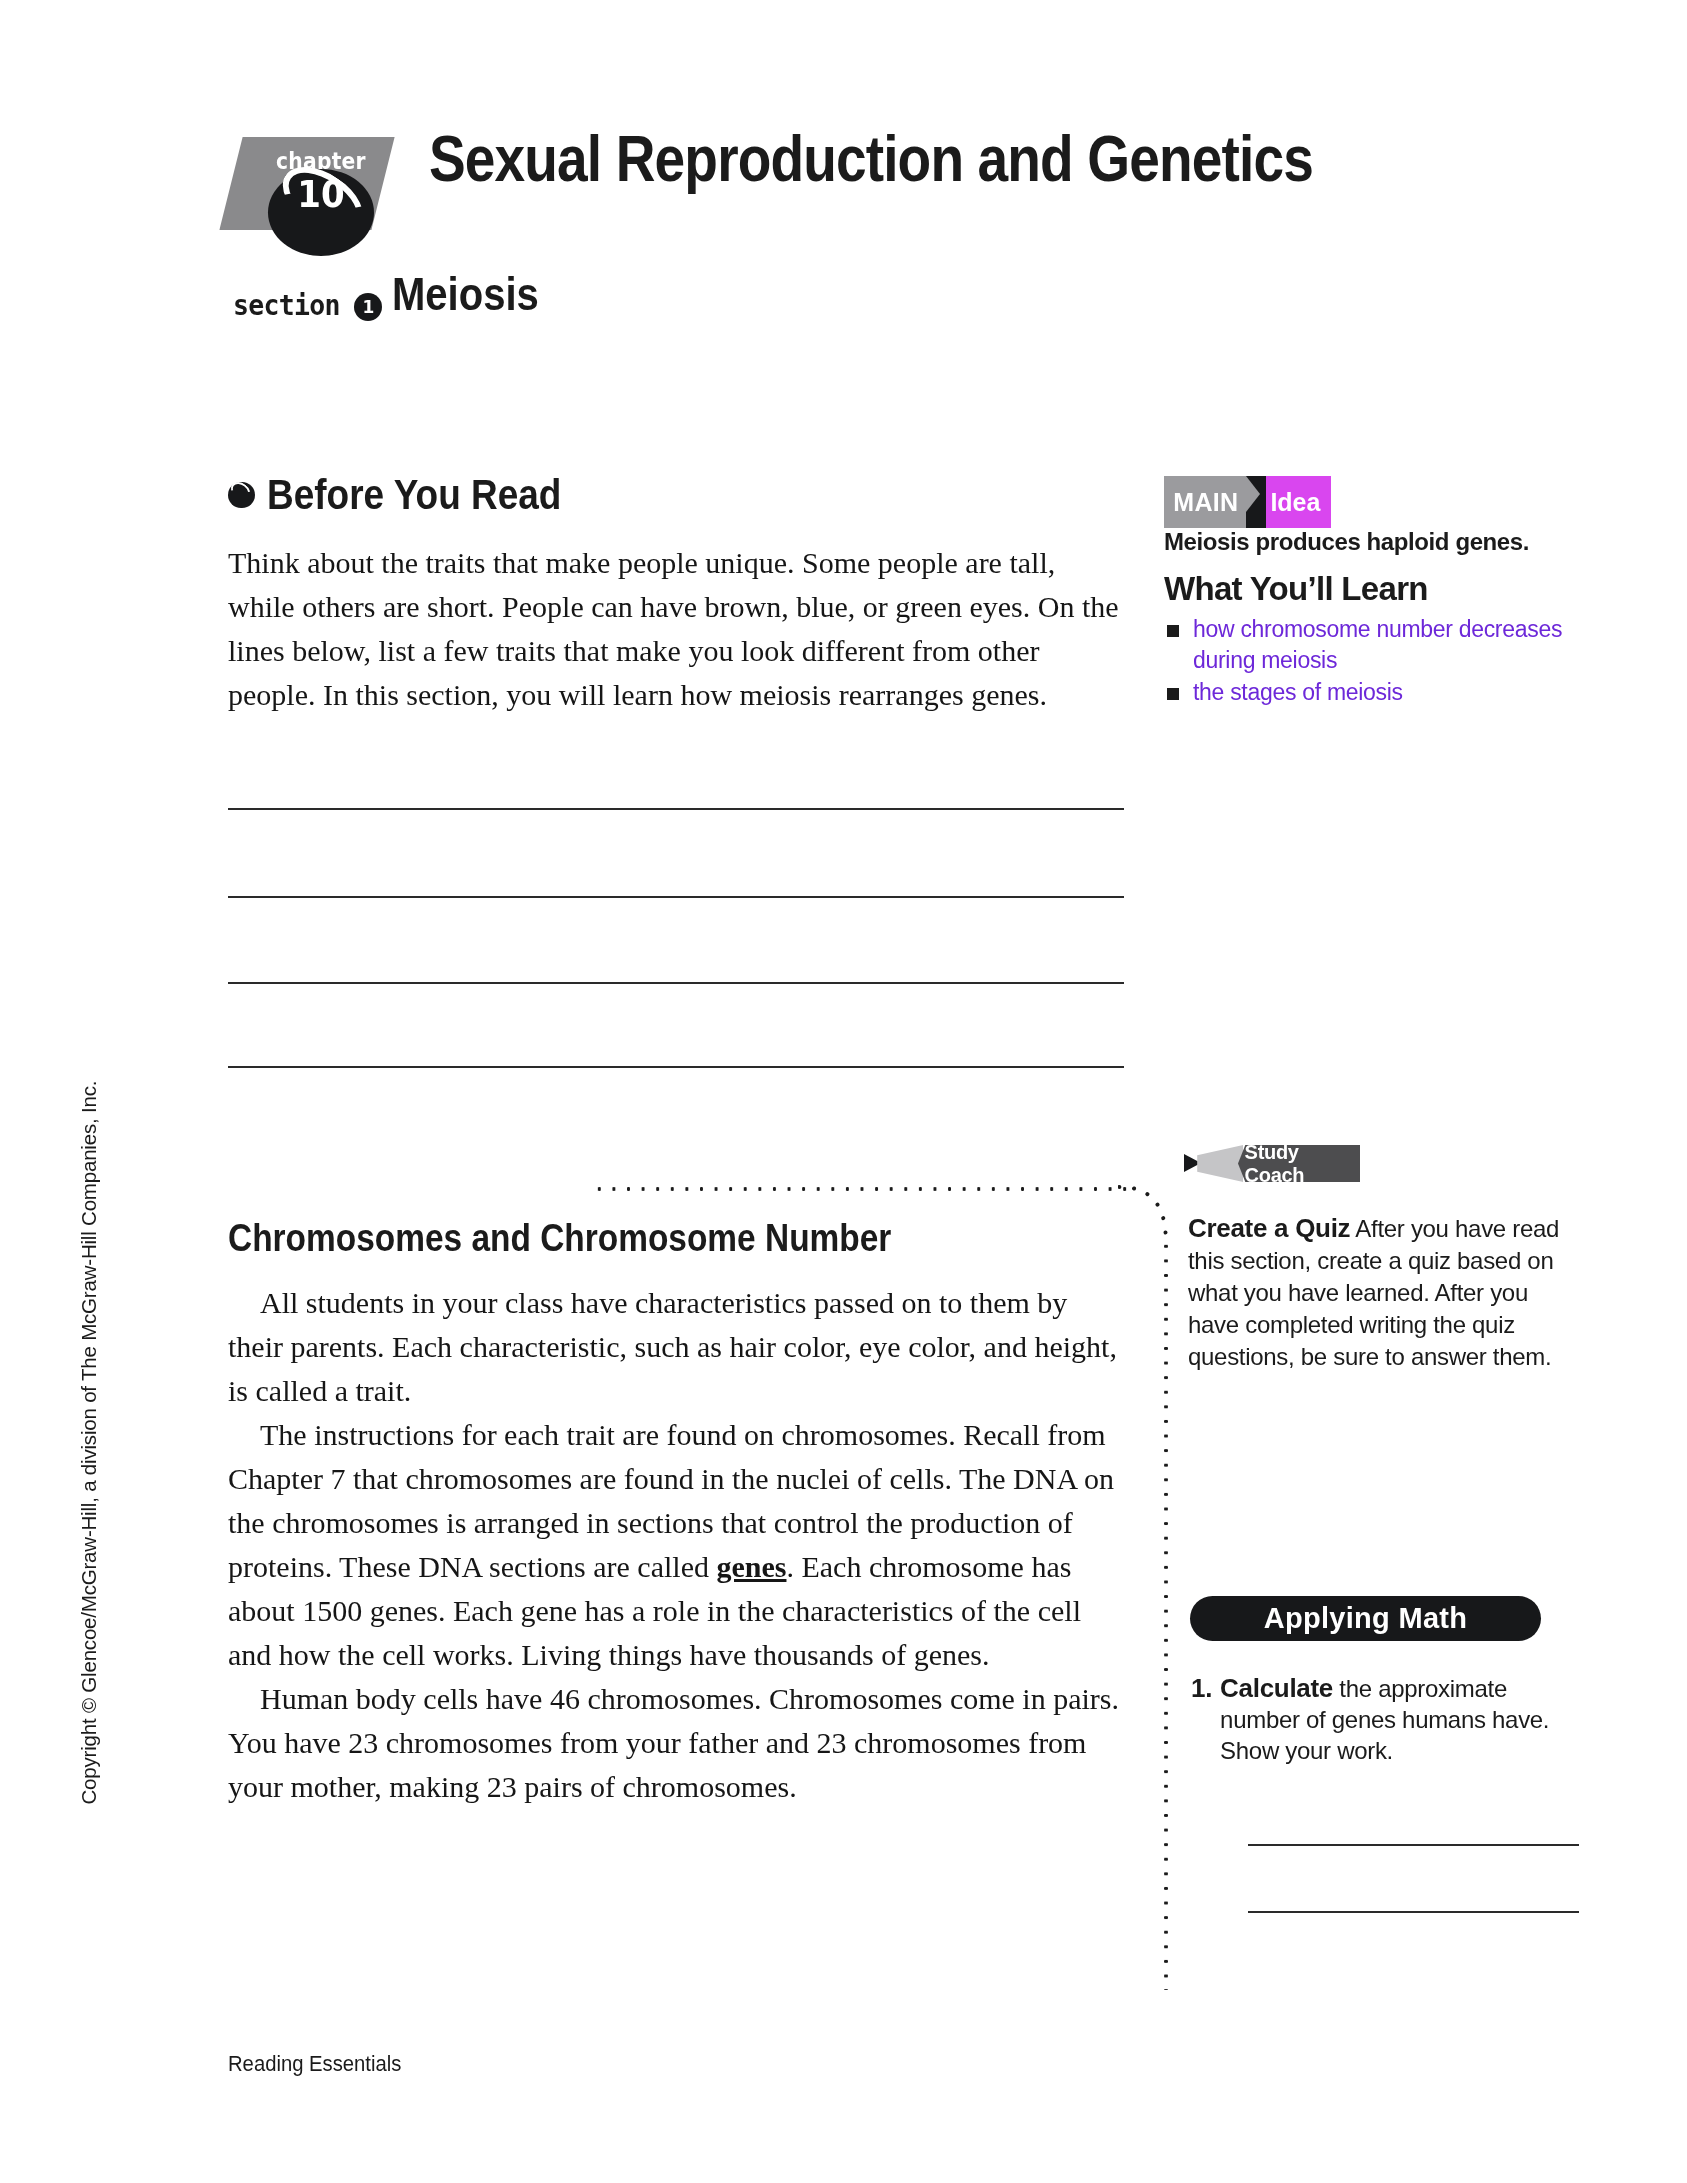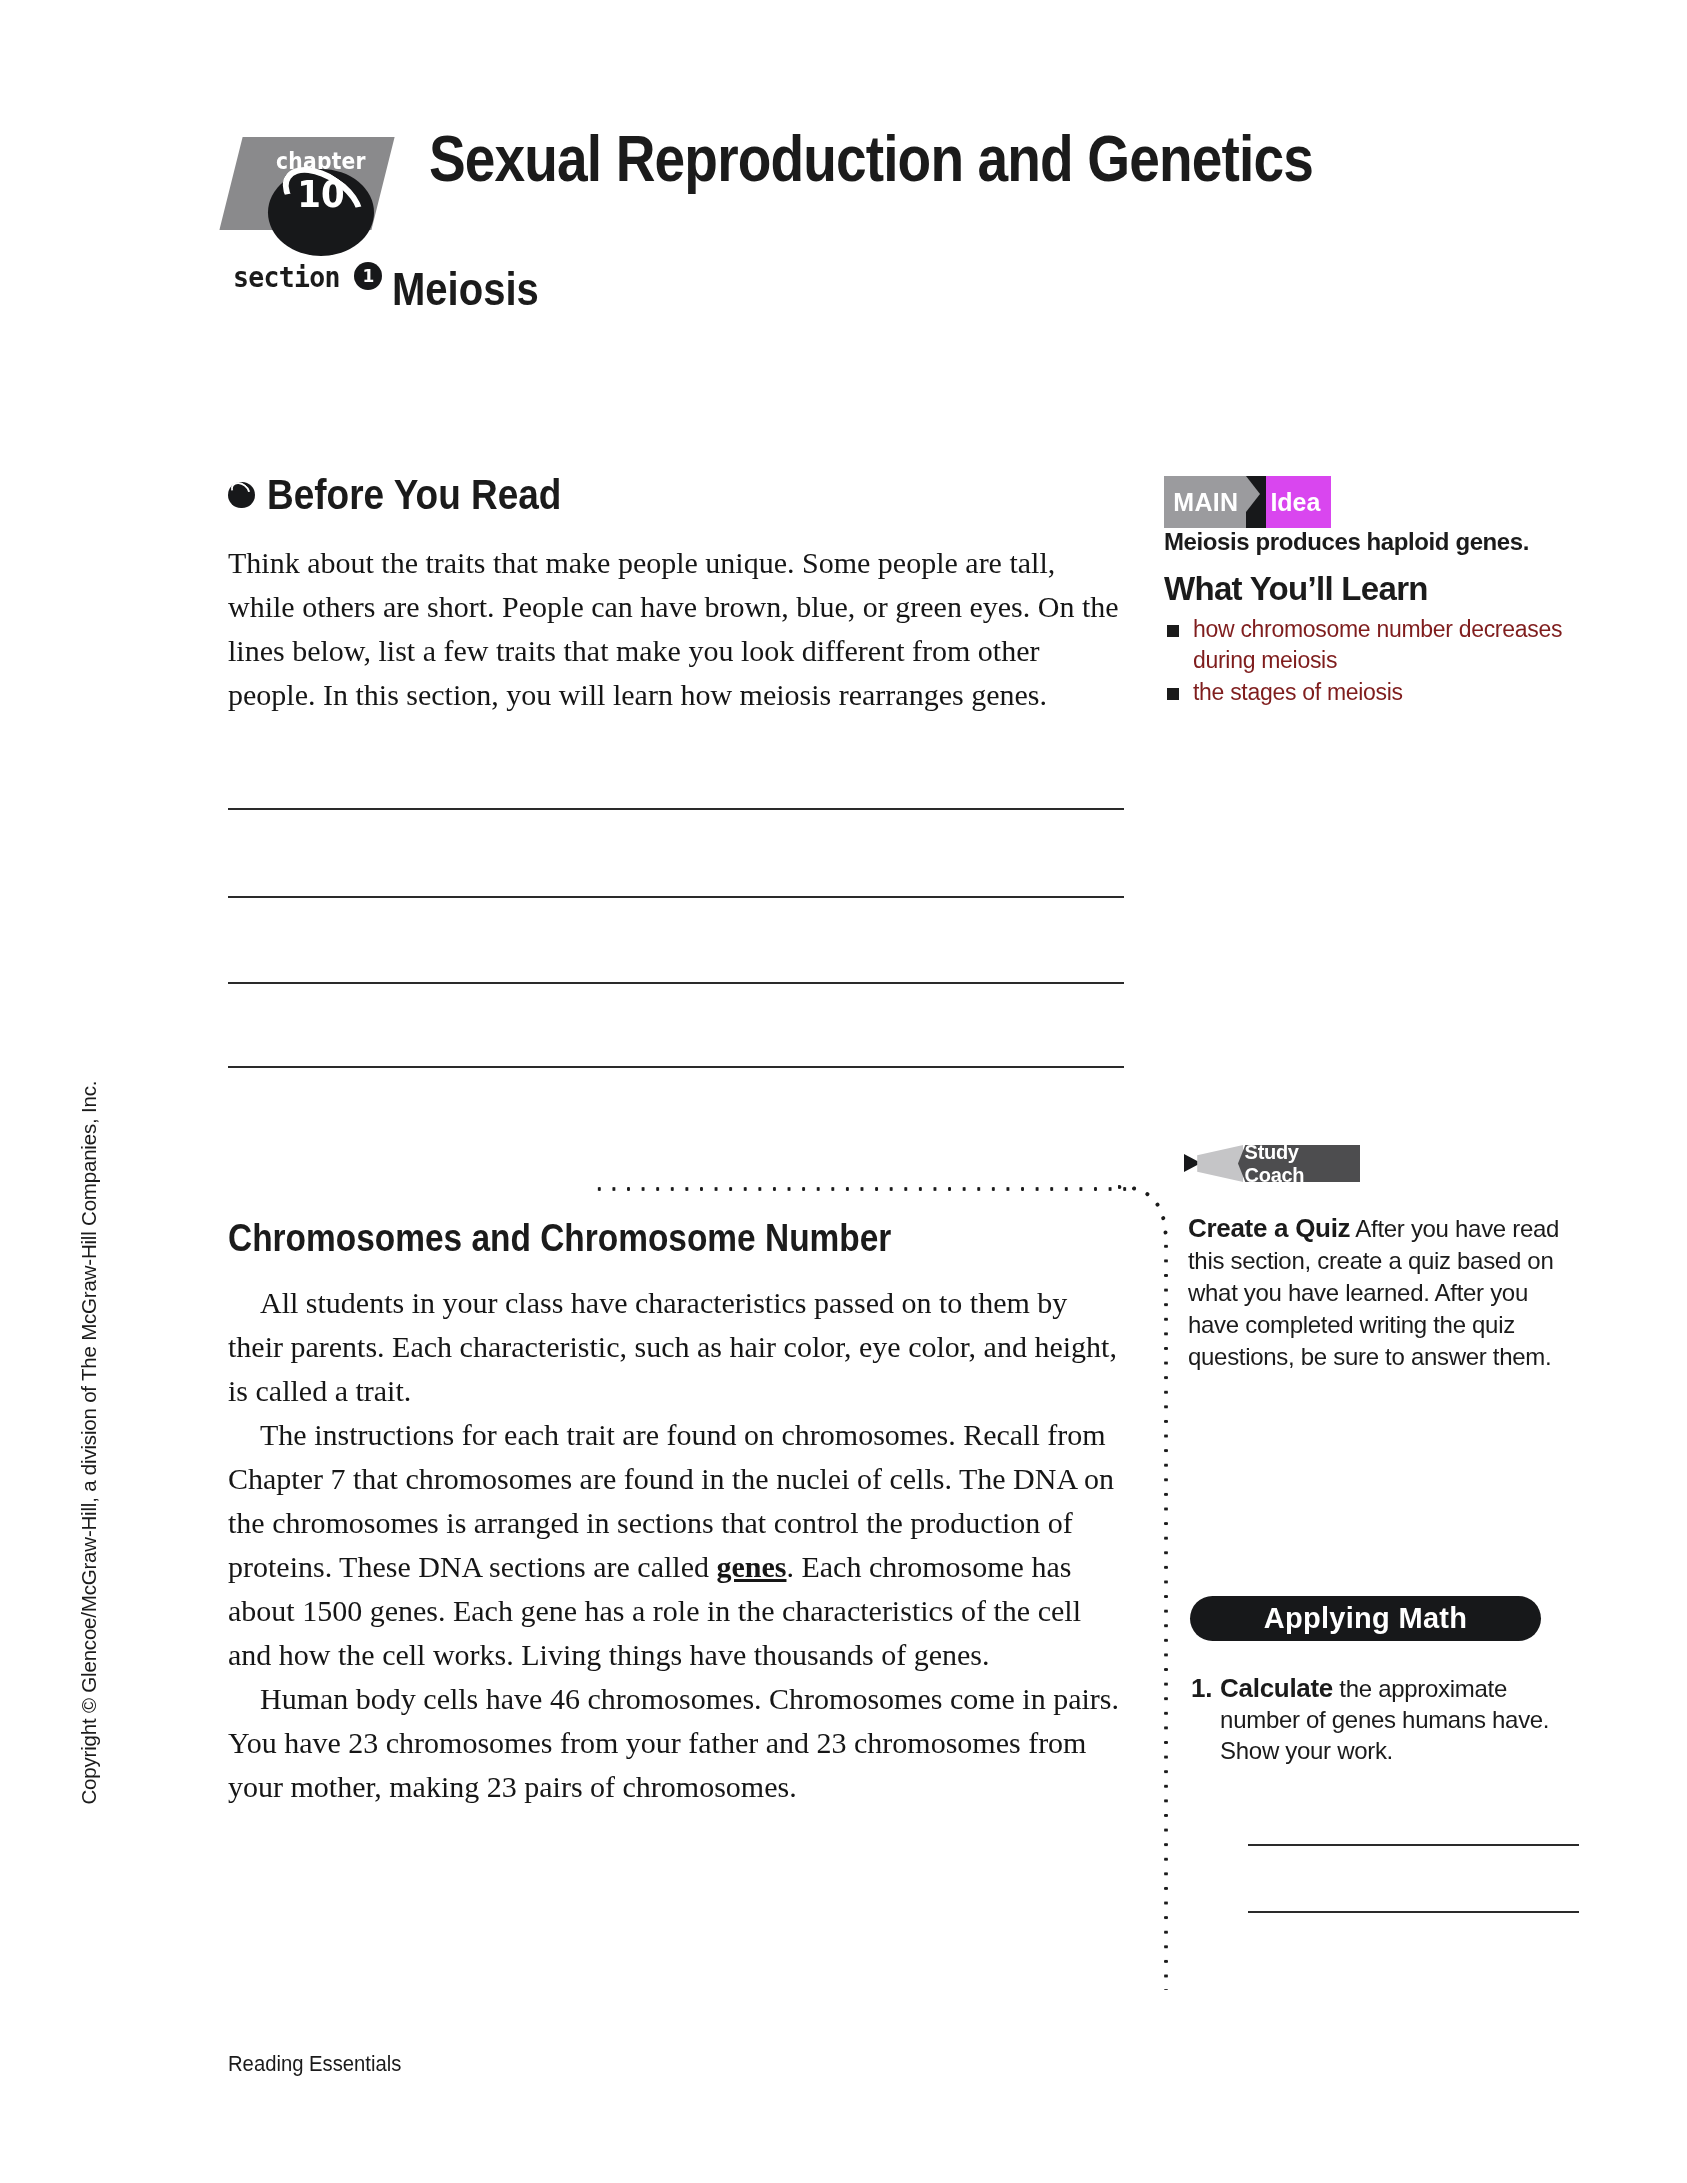--- a/index.html
+++ b/index.html
@@ -90,24 +90,24 @@
     letter-spacing: -1px;
     color: #1b1b1b;
     transform: scaleX(0.86);
     transform-origin: left top;
     white-space: nowrap;
   }
 
   .section-line {
     position: absolute;
     left: 233px;
-    top: 262px;
+    top: 268px;
     height: 53px;
     display: flex;
-    align-items: flex-start;
+    align-items: flex-end;
   }
   .section-word {
     font-family: "DejaVu Sans Mono", monospace;
     font-weight: 700;
     font-size: 26.5px;
     letter-spacing: -0.7px;
     color: #1b1b1b;
     transform: scaleY(1.05);
   }
   .section-number-circle {
@@ -280,21 +280,21 @@
   .rail-list {
     position: absolute;
     left: 1164px;
     width: 410px;
     margin: 0;
     padding: 0;
     list-style: none;
     font-family: "Liberation Sans", sans-serif;
     font-size: 23px;
     line-height: 31px;
-    color: #7f1d1d;
+    color: #6d28d9;
     letter-spacing: -0.3px;
   }
   .rail-list li {
     position: relative;
     padding-left: 29px;
     margin-bottom: 1.3px;
   }
   .rail-list li::before {
     content: "";
     position: absolute;

